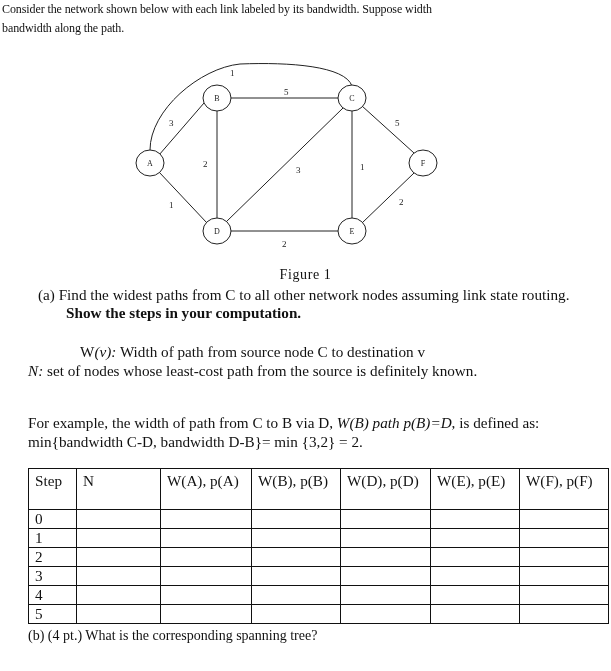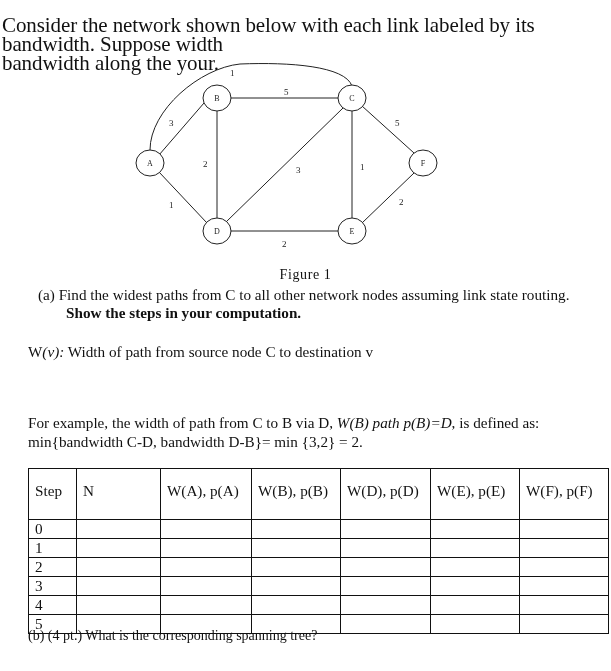--- a/index.html
+++ b/index.html
@@ -2,51 +2,51 @@
 <html><head>
 <meta charset="utf-8">
 <style>
   html, body { margin: 0; padding: 0; background: #ffffff; }
   body {
     width: 611px; height: 671px; position: relative; overflow: hidden;
     font-family: "Liberation Serif", serif; color: #111111;
   }
   .abs { position: absolute; }
   .intro {
-    left: 2px; top: 16px; width: 606px;
-    font-size: 21px; line-height: 19px; letter-spacing: -0.1px;
+    left: 2px; top: 0px; width: 606px;
+    font-size: 12px; line-height: 19px; letter-spacing: -0.1px;
   }
   #graph { position: absolute; left: 0; top: 0; }
   .fig-caption { left: 0; width: 611px; top: 267px; text-align: center; font-size: 14px; letter-spacing: 0.6px; }
   .qa { left: 22px; top: 286px; font-size: 15.2px; line-height: 18px; margin-left: 16px; }
   .qa .indent { padding-left: 28px; font-weight: bold; }
   .defs { left: 28px; top: 342px; font-size: 15.2px; line-height: 19px; text-align: center; }
   .example { left: 28px; top: 413px; font-size: 15.2px; line-height: 19px; }
   i { font-style: italic; }
 
   table.steps {
     position: absolute; left: 28px; top: 468px;
     border-collapse: collapse; table-layout: fixed;
     font-size: 15.2px;
   }
   table.steps td, table.steps th {
     border: 1.5px solid #111; padding: 0 0 0 6px;
     vertical-align: top; text-align: left; font-weight: normal;
     line-height: 17px;
   }
-  table.steps th { height: 37px; padding-top: 13px; margin-left: 30px; }
+  table.steps th { height: 37px; padding-top: 3px; margin-left: 30px; }
   table.steps td { height: 17.5px; line-height: 18px; }
   .part-b { left: 28px; top: 628px; font-size: 14px; }
 </style>
 </head>
 <body>
 
 <div class="abs intro">
   <div>Consider the network shown below with each link labeled by its bandwidth. Suppose width</div>
-  <div>bandwidth along the your.</div>
+  <div>bandwidth along the path.</div>
 </div>
 
 <svg id="graph" width="611" height="265" xmlns="http://www.w3.org/2000/svg" font-family="Liberation Serif, serif" fill="none" stroke="#222" stroke-width="1">
 
   <path d="M150,150 C150,110 200,68 240,64 C290,62 345,66 352,86"></path>
   <line x1="159" y1="155" x2="204" y2="103"></line>
   <line x1="159" y1="172" x2="207" y2="223"></line>
   <line x1="230" y1="98" x2="339" y2="98"></line>
   <line x1="217" y1="111" x2="217" y2="218"></line>
   <line x1="343" y1="108" x2="226" y2="222"></line>
@@ -91,20 +91,21 @@
 <div class="abs qa">
   <div>
     <span>(a)</span>
     <span>Find the widest paths from C to all other network nodes assuming link state routing.</span>
   </div>
   <div class="indent">Show the steps in your computation.</div>
 </div>
 
 <div class="abs defs">
   <div><span>W<i></i></span><i>(v):</i><span> Width of path from source node C to destination v</span></div>
+  <div><i>N:</i><span> set of nodes whose least-cost path from the source is definitely known.</span></div>
 </div>
 
 <div class="abs example">
   <div><span>For example, the width of path from C to B via D, </span><i>W(B) path p(B)=D</i><span>, is defined as:</span></div>
   <div>min{bandwidth C-D, bandwidth D-B}= min {3,2} = 2.</div>
 </div>
 
 <table class="steps">
   <colgroup>
     <col style="width:48px">

